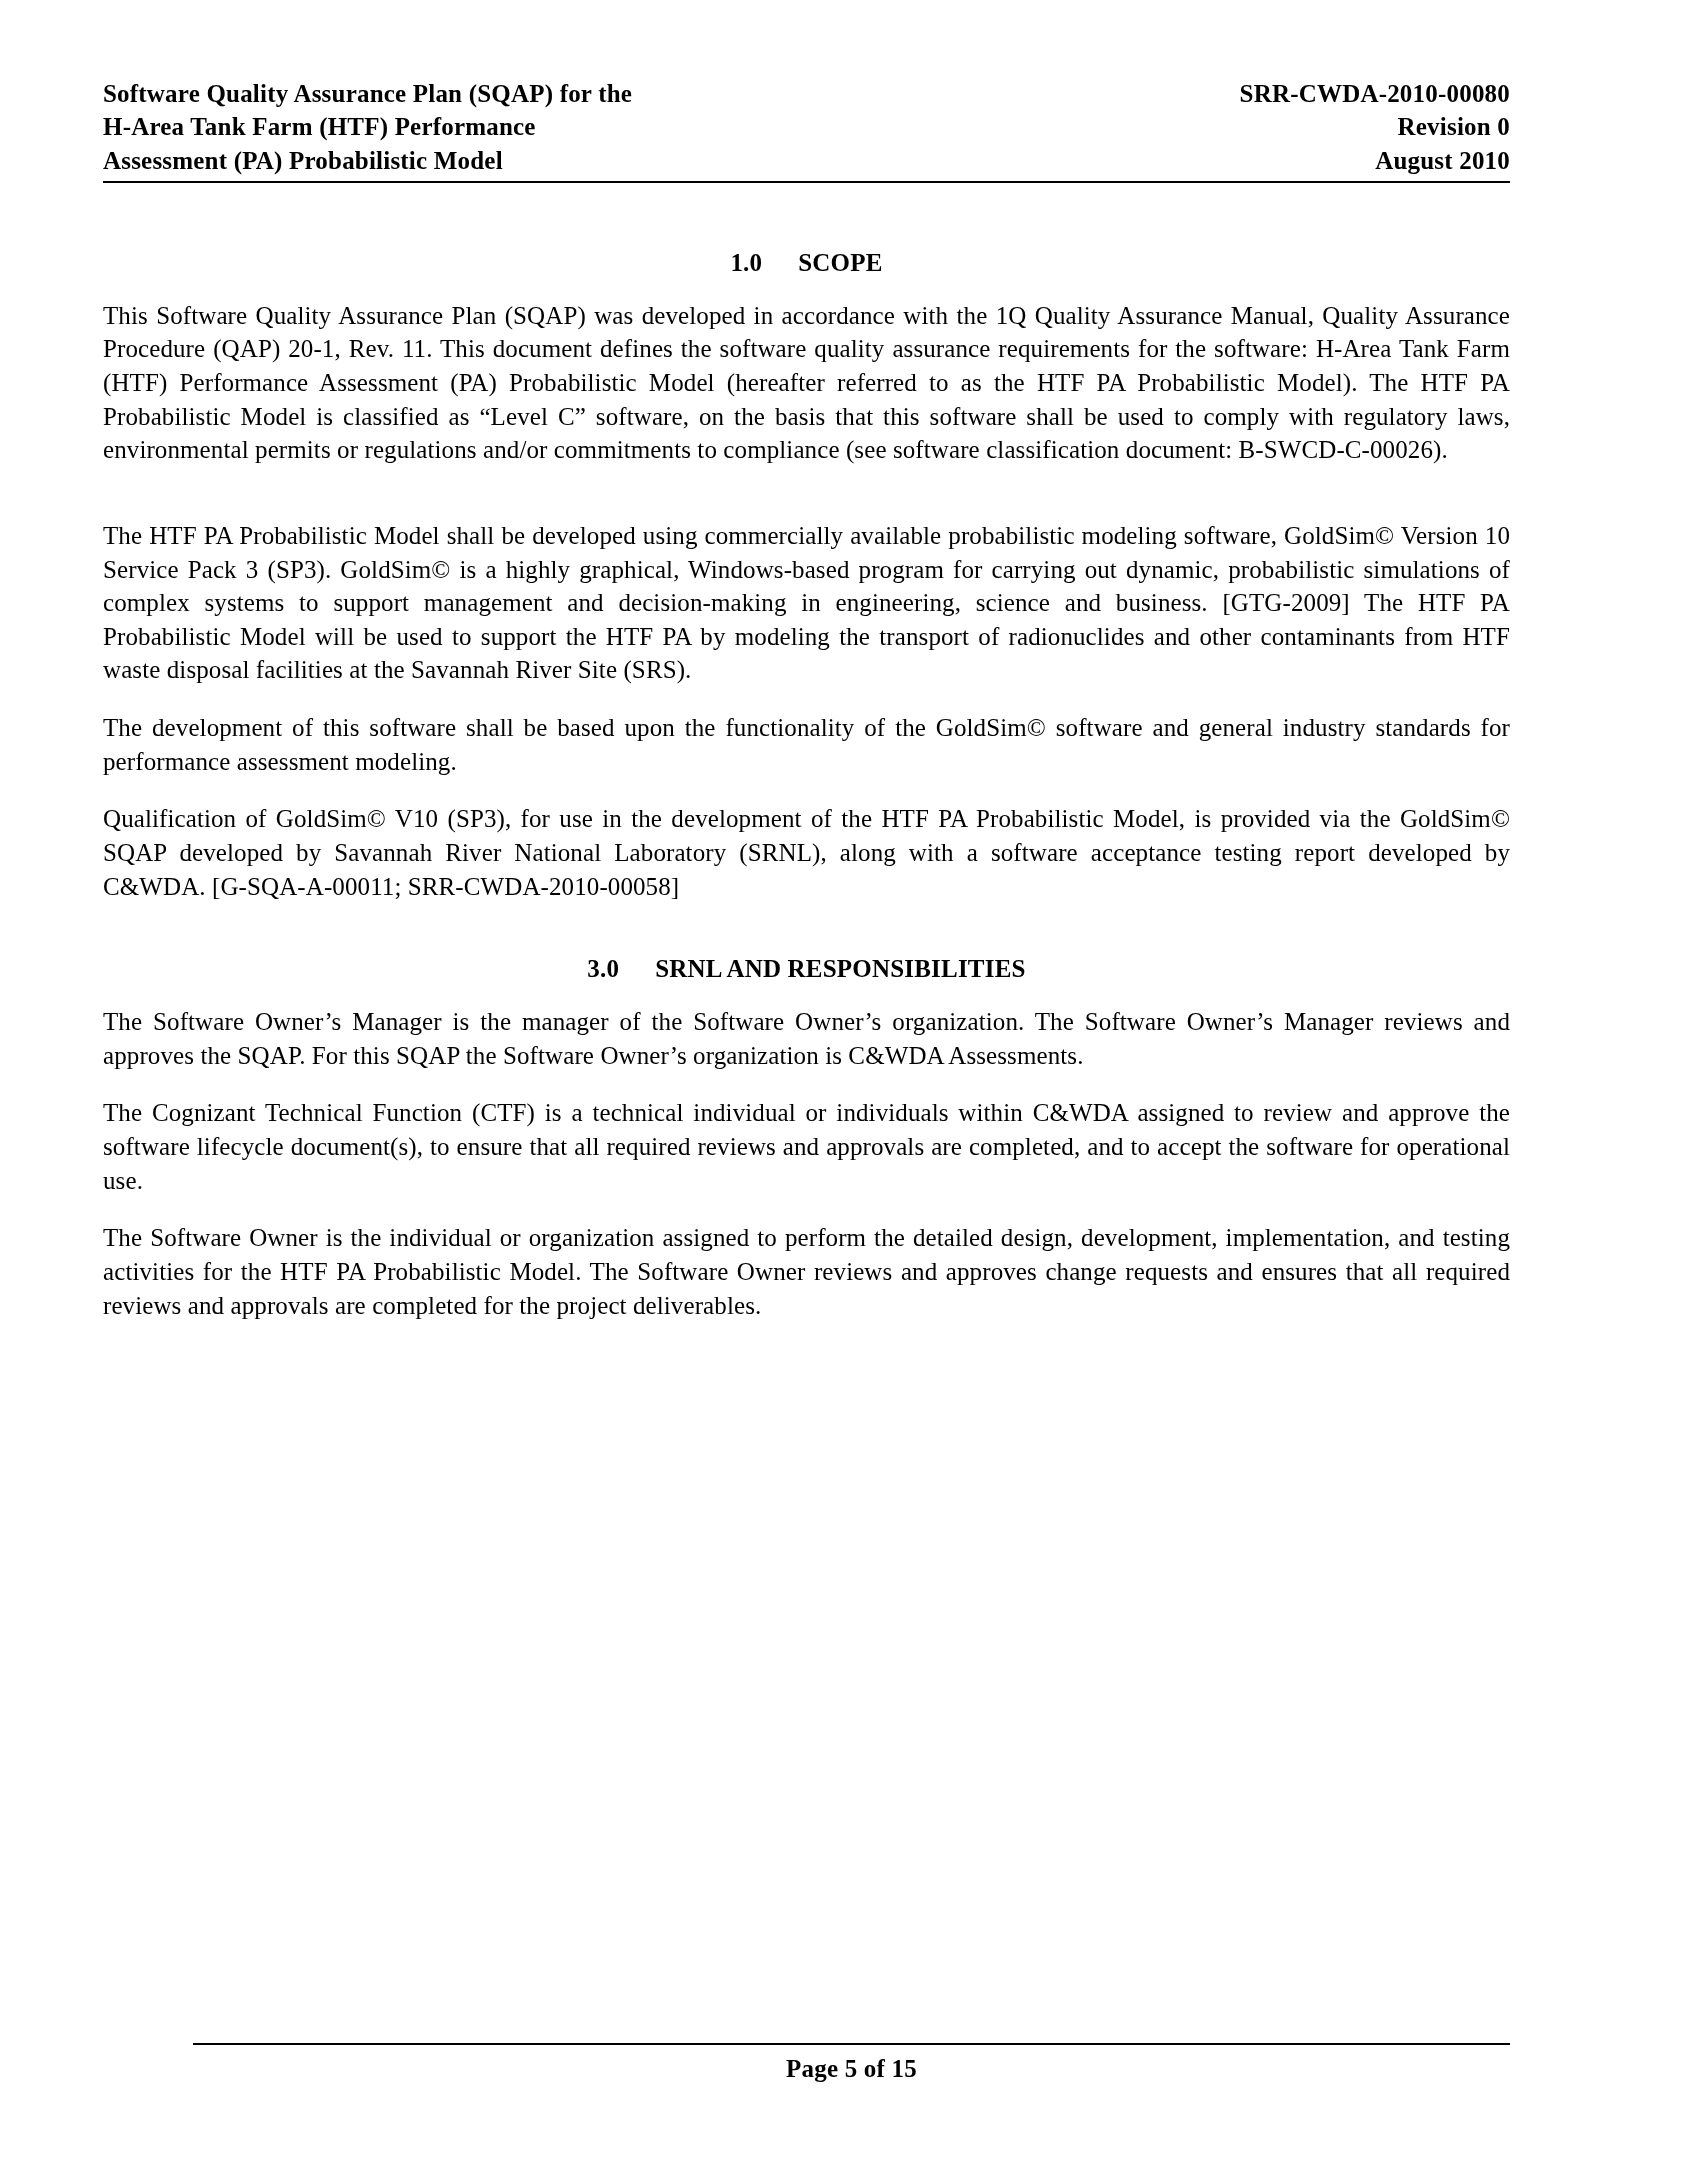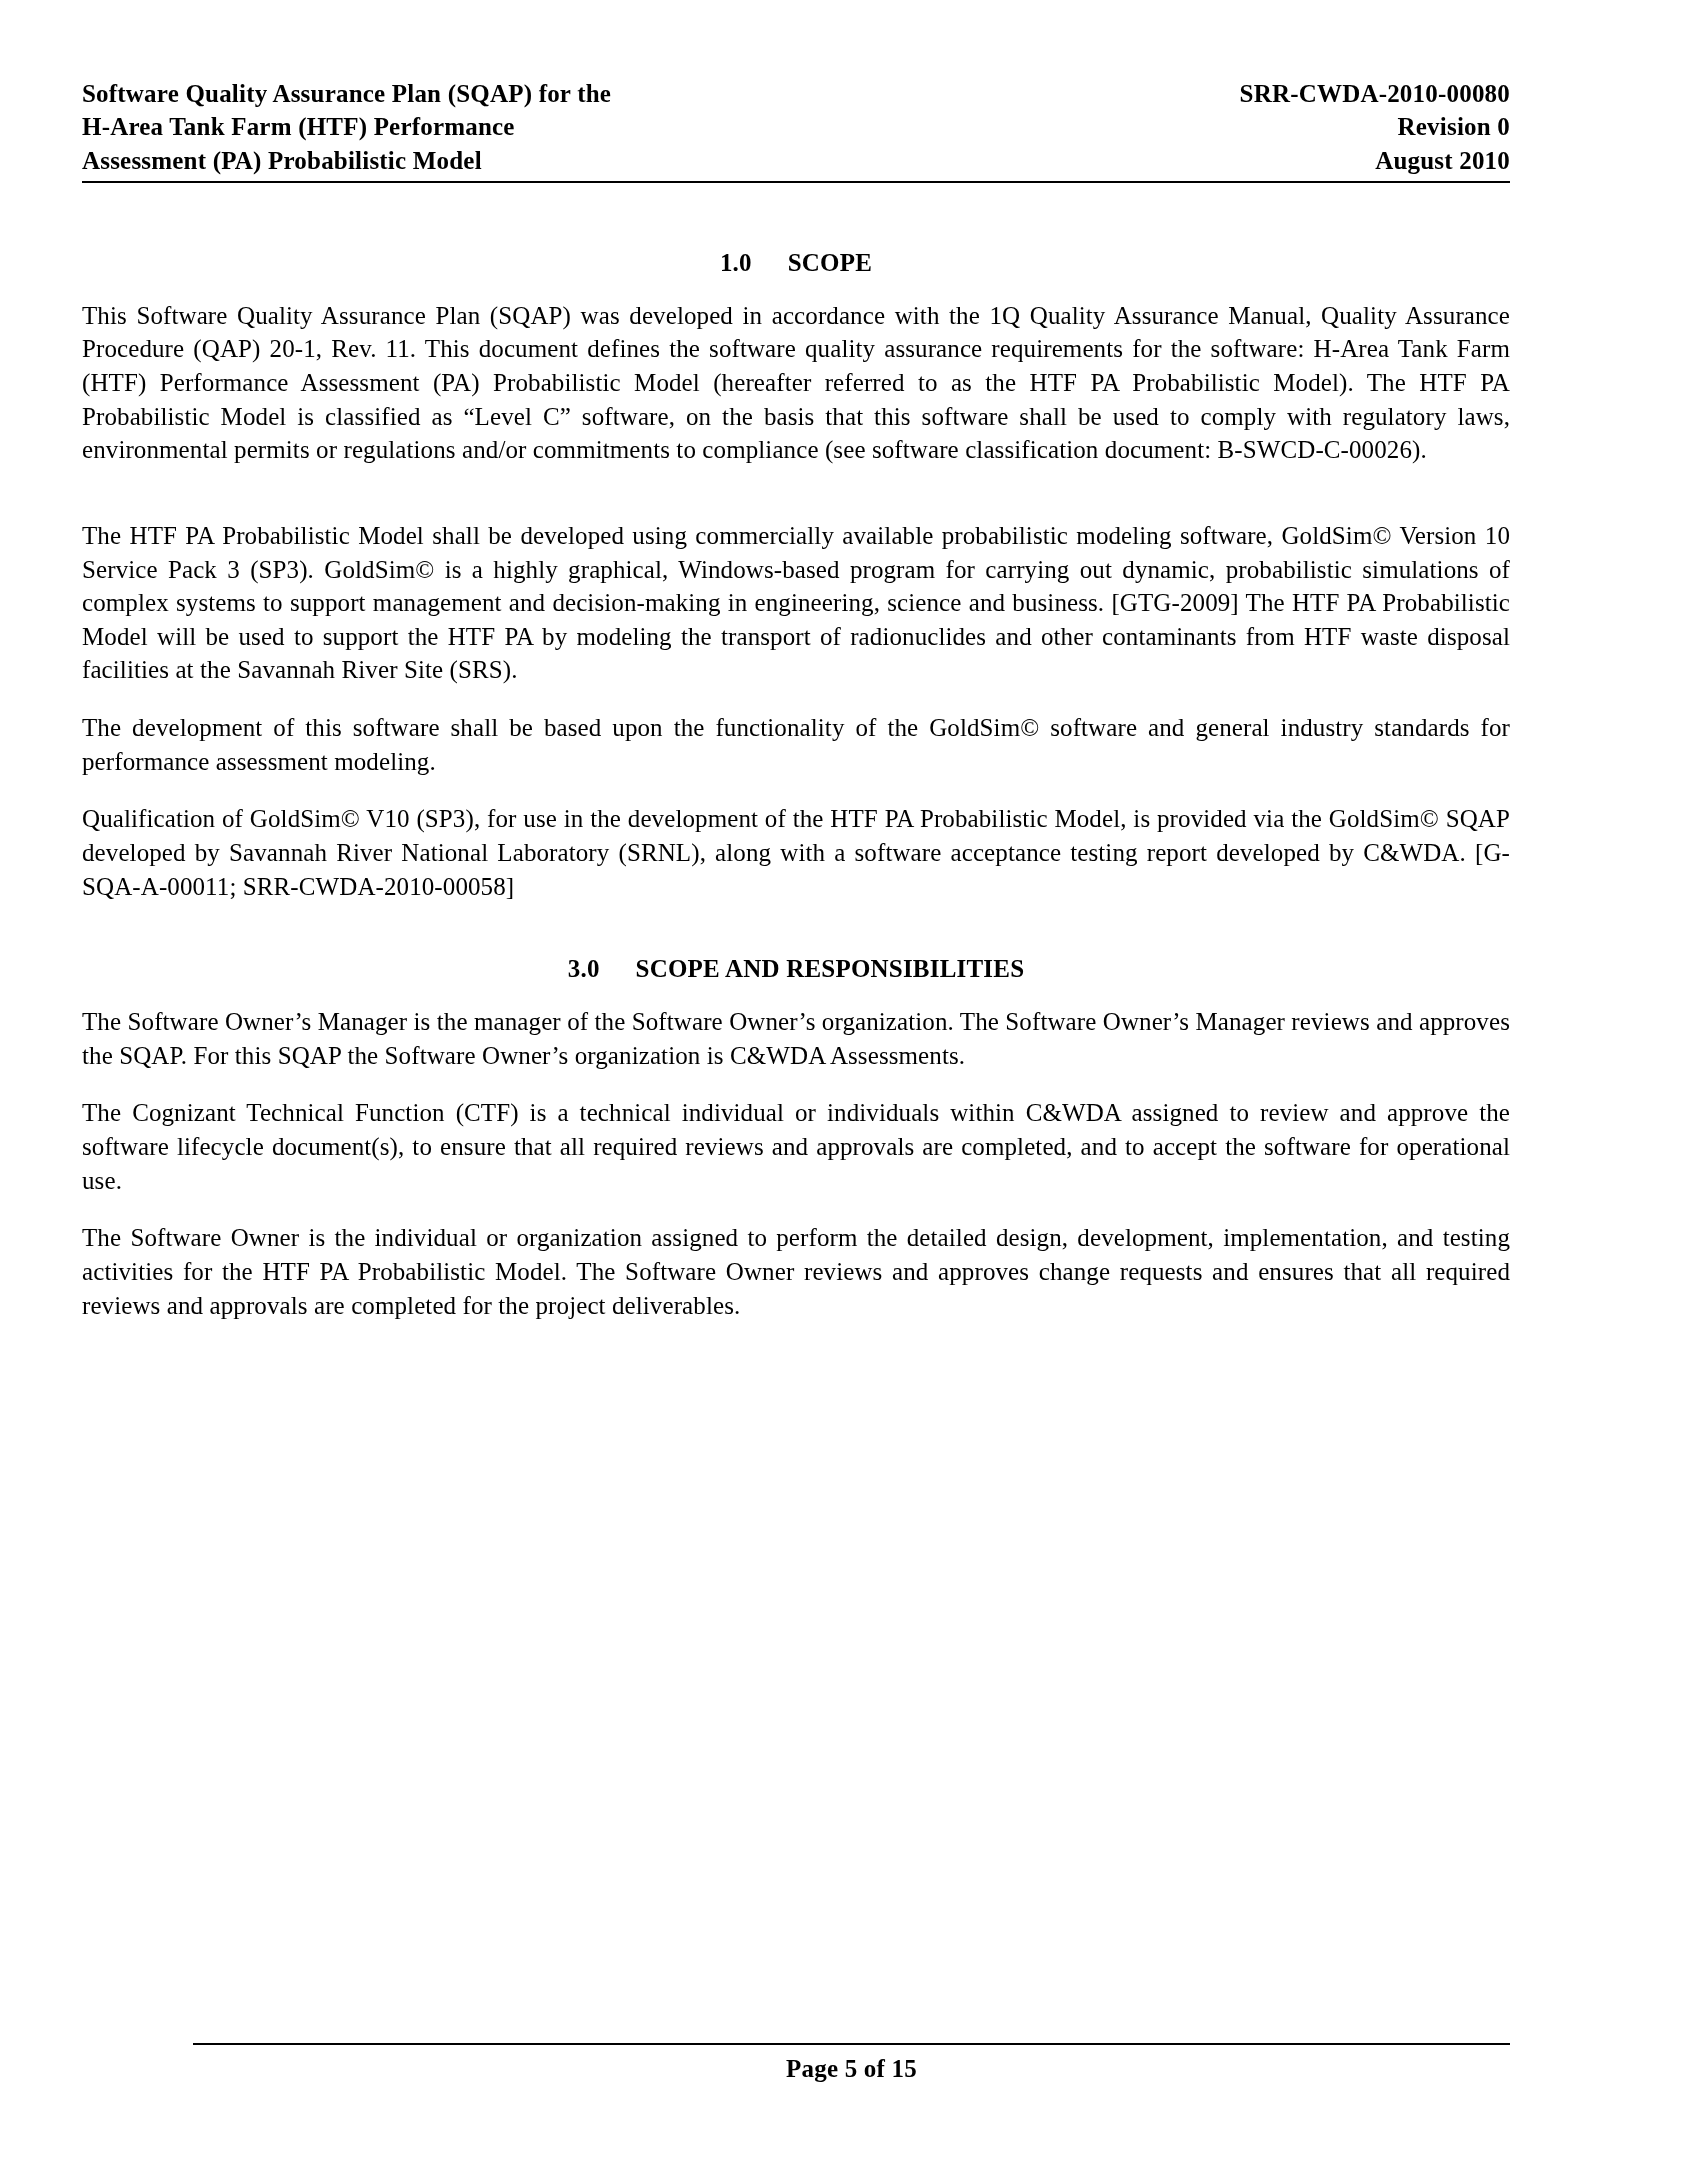--- a/index.html
+++ b/index.html
@@ -10,21 +10,21 @@
   body {
     width: 1683px;
     height: 2178px;
     font-family: "Liberation Serif", "DejaVu Serif", serif;
     color: #000000;
   }
   .page {
     width: 1683px;
     height: 2178px;
     box-sizing: border-box;
-    padding: 77px 173px 0 82px;
+    padding: 77px 173px 0 103px;
     position: relative;
   }
   
   .header {
     display: flex;
     justify-content: space-between;
     align-items: flex-start;
     font-weight: bold;
     font-size: 25px;
     line-height: 1.33;
@@ -123,21 +123,21 @@
     <div class="section-block">
       <p class="para">The HTF PA Probabilistic Model shall be developed using commercially available probabilistic modeling software, GoldSim© Version 10 Service Pack 3 (SP3). GoldSim© is a highly graphical, Windows-based program for carrying out dynamic, probabilistic simulations of complex systems to support management and decision-making in engineering, science and business. [GTG-2009] The HTF PA Probabilistic Model will be used to support the HTF PA by modeling the transport of radionuclides and other contaminants from HTF waste disposal facilities at the Savannah River Site (SRS).</p>
       <p class="para">The development of this software shall be based upon the functionality of the GoldSim© software and general industry standards for performance assessment modeling.</p>
       <p class="para">Qualification of GoldSim© V10 (SP3), for use in the development of the HTF PA Probabilistic Model, is provided via the GoldSim© SQAP developed by Savannah River National Laboratory (SRNL), along with a software acceptance testing report developed by C&amp;WDA. [G-SQA-A-00011; SRR-CWDA-2010-00058]</p>
     </div>
 
     <div class="spacer-md"></div>
 
     <div class="section-block">
       <h2 class="section-heading">
-        <span class="num">3.0</span><span>SCOPE AND RESPONSIBILITIES</span>
+        <span class="num">3.0</span><span>SRNL AND RESPONSIBILITIES</span>
       </h2>
       <p class="para">The Software Owner’s Manager is the manager of the Software Owner’s organization. The Software Owner’s Manager reviews and approves the SQAP. For this SQAP the Software Owner’s organization is C&amp;WDA Assessments.</p>
       <p class="para">The Cognizant Technical Function (CTF) is a technical individual or individuals within C&amp;WDA assigned to review and approve the software lifecycle document(s), to ensure that all required reviews and approvals are completed, and to accept the software for operational use.</p>
       <p class="para">The Software Owner is the individual or organization assigned to perform the detailed design, development, implementation, and testing activities for the HTF PA Probabilistic Model. The Software Owner reviews and approves change requests and ensures that all required reviews and approvals are completed for the project deliverables.</p>
     </div>
 
   </div>
 
   <div class="footer">
     <div class="footer-rule"></div>

